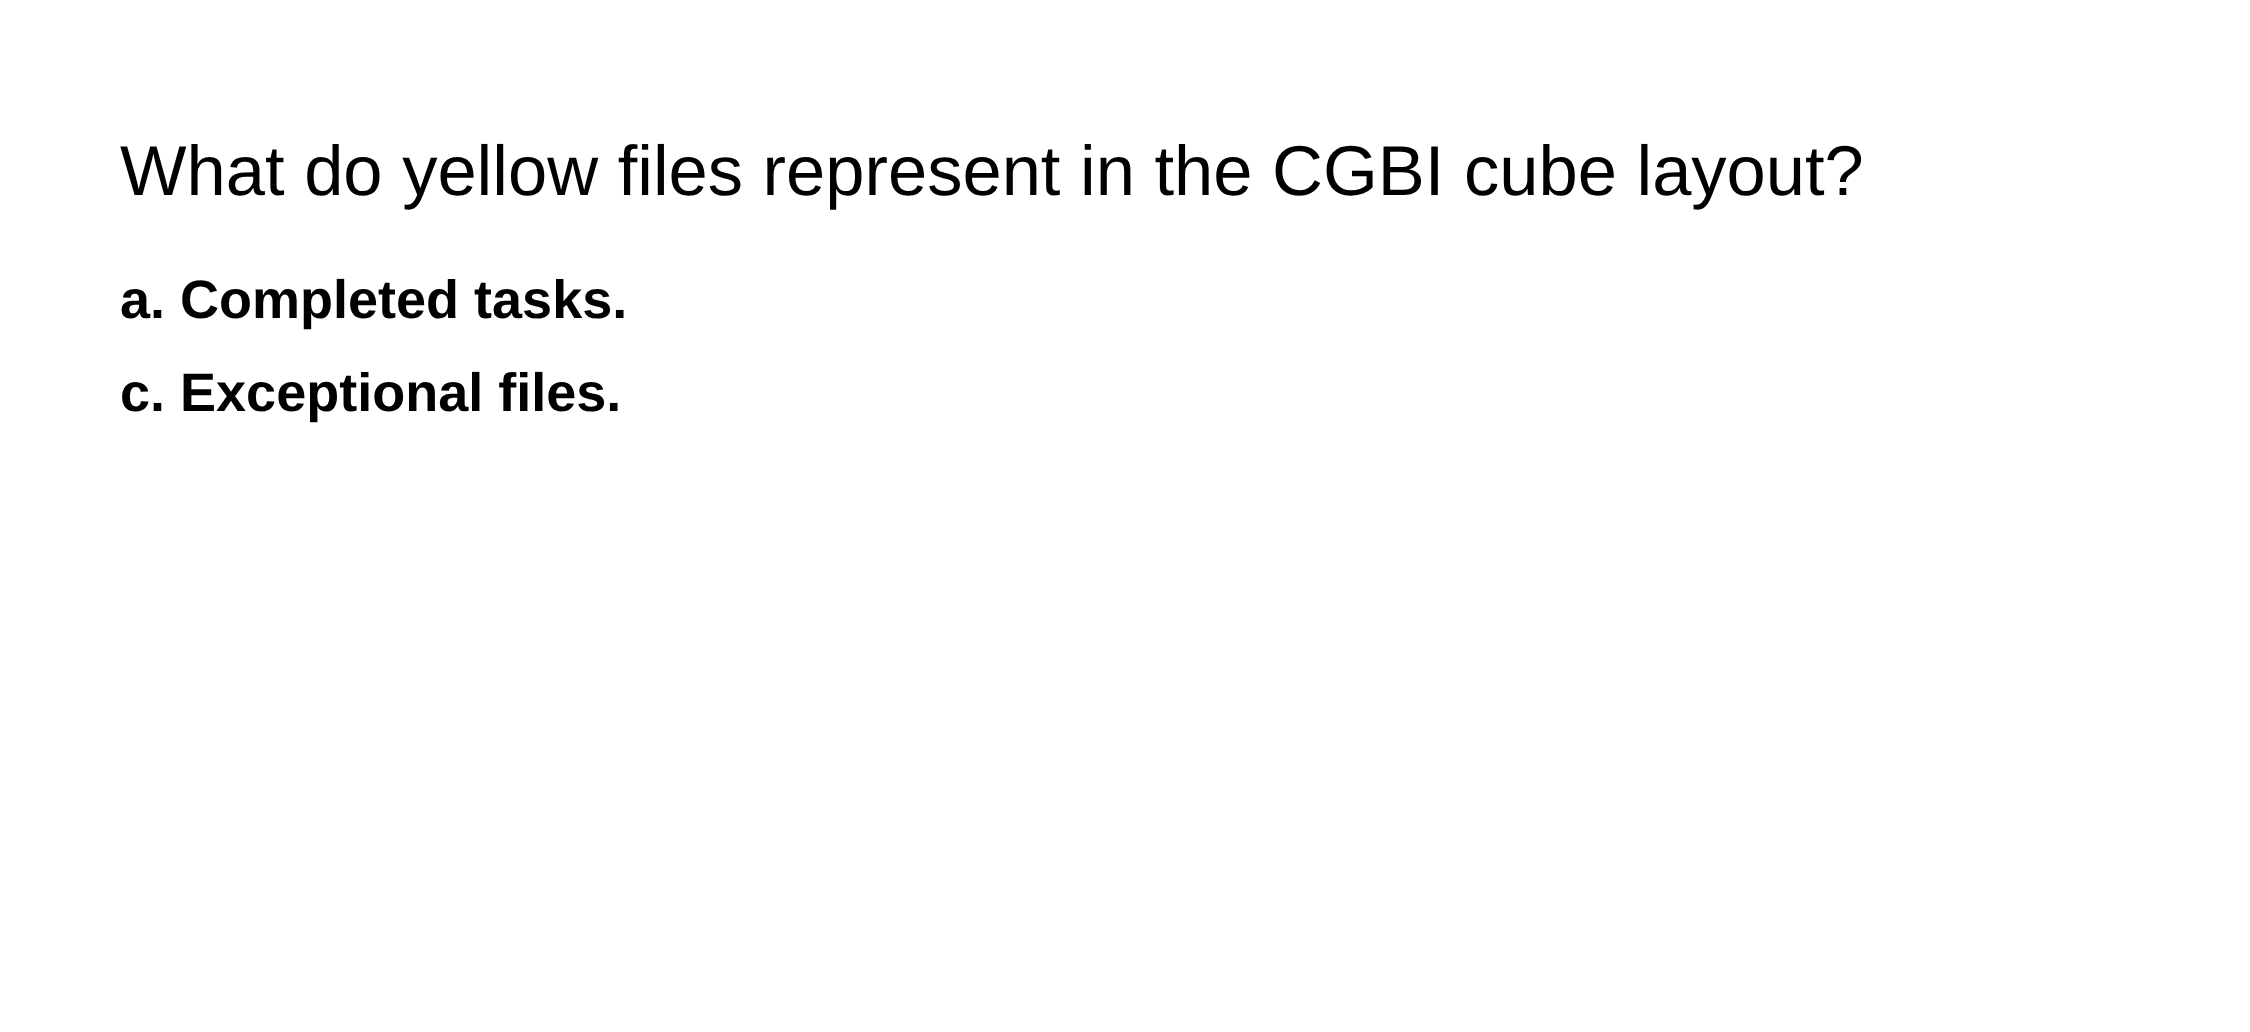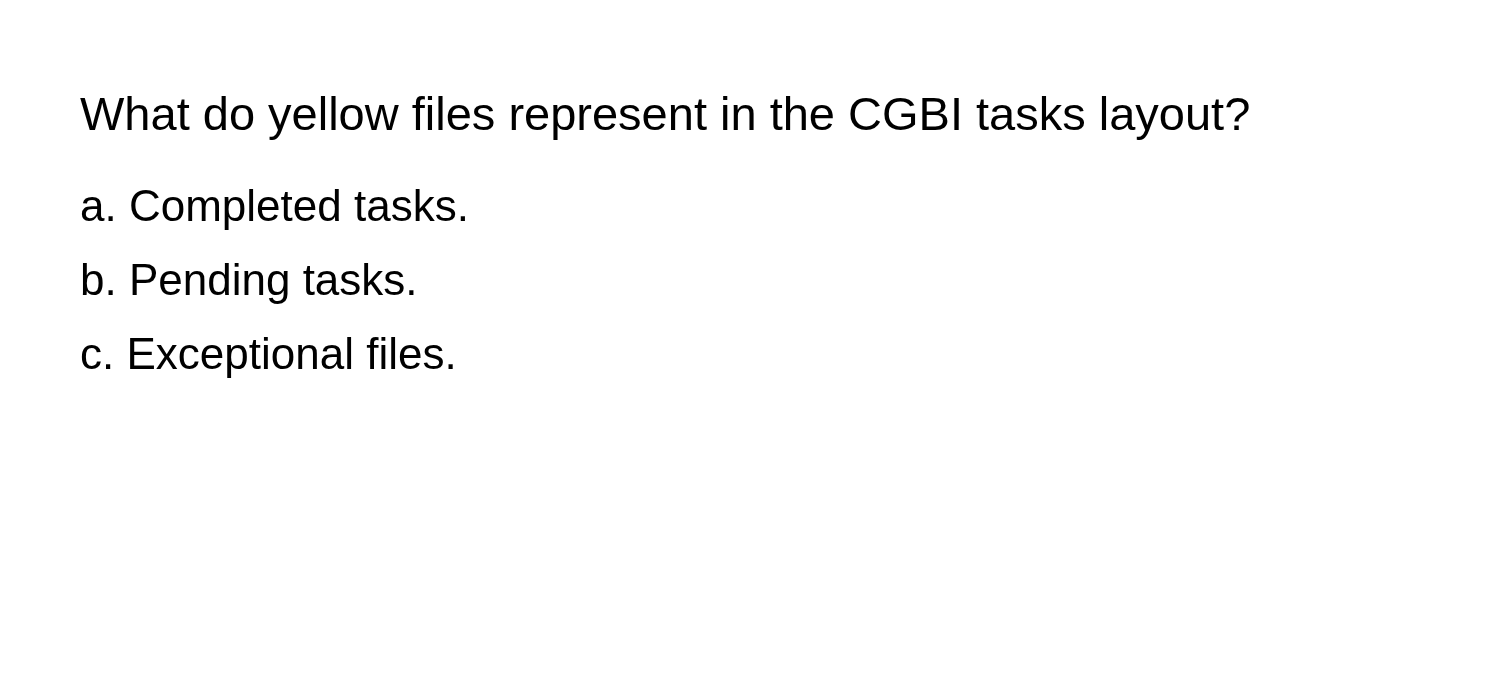--- a/index.html
+++ b/index.html
@@ -20,33 +20,30 @@
       line-height: 1.65;
       font-weight: 400;
       margin-bottom: 20px;
     }
     .options {
       display: flex;
       flex-direction: column;
       gap: 8px;
     }
     .option {
-      font-size: 44px;
+      font-size: 36px;
       line-height: 1.5;
-      font-weight: 400;
+      font-weight: 700;
     }
   </style>
 </head>
 <body>
 
-<div class="question">What do yellow files represent in the CGBI tasks layout?</div>
+<div class="question">What do yellow files represent in the CGBI cube layout?</div>
 
 <div class="options">
   <div class="option">
     <span>a</span><span>. </span><span>Completed tasks.</span>
-  </div>
-  <div class="option">
-    <span>b</span><span>. </span><span>Pending tasks.</span>
   </div>
   <div class="option">
     <span>c</span><span>. </span><span>Exceptional files.</span>
   </div>
 </div>
 
 </body></html>

